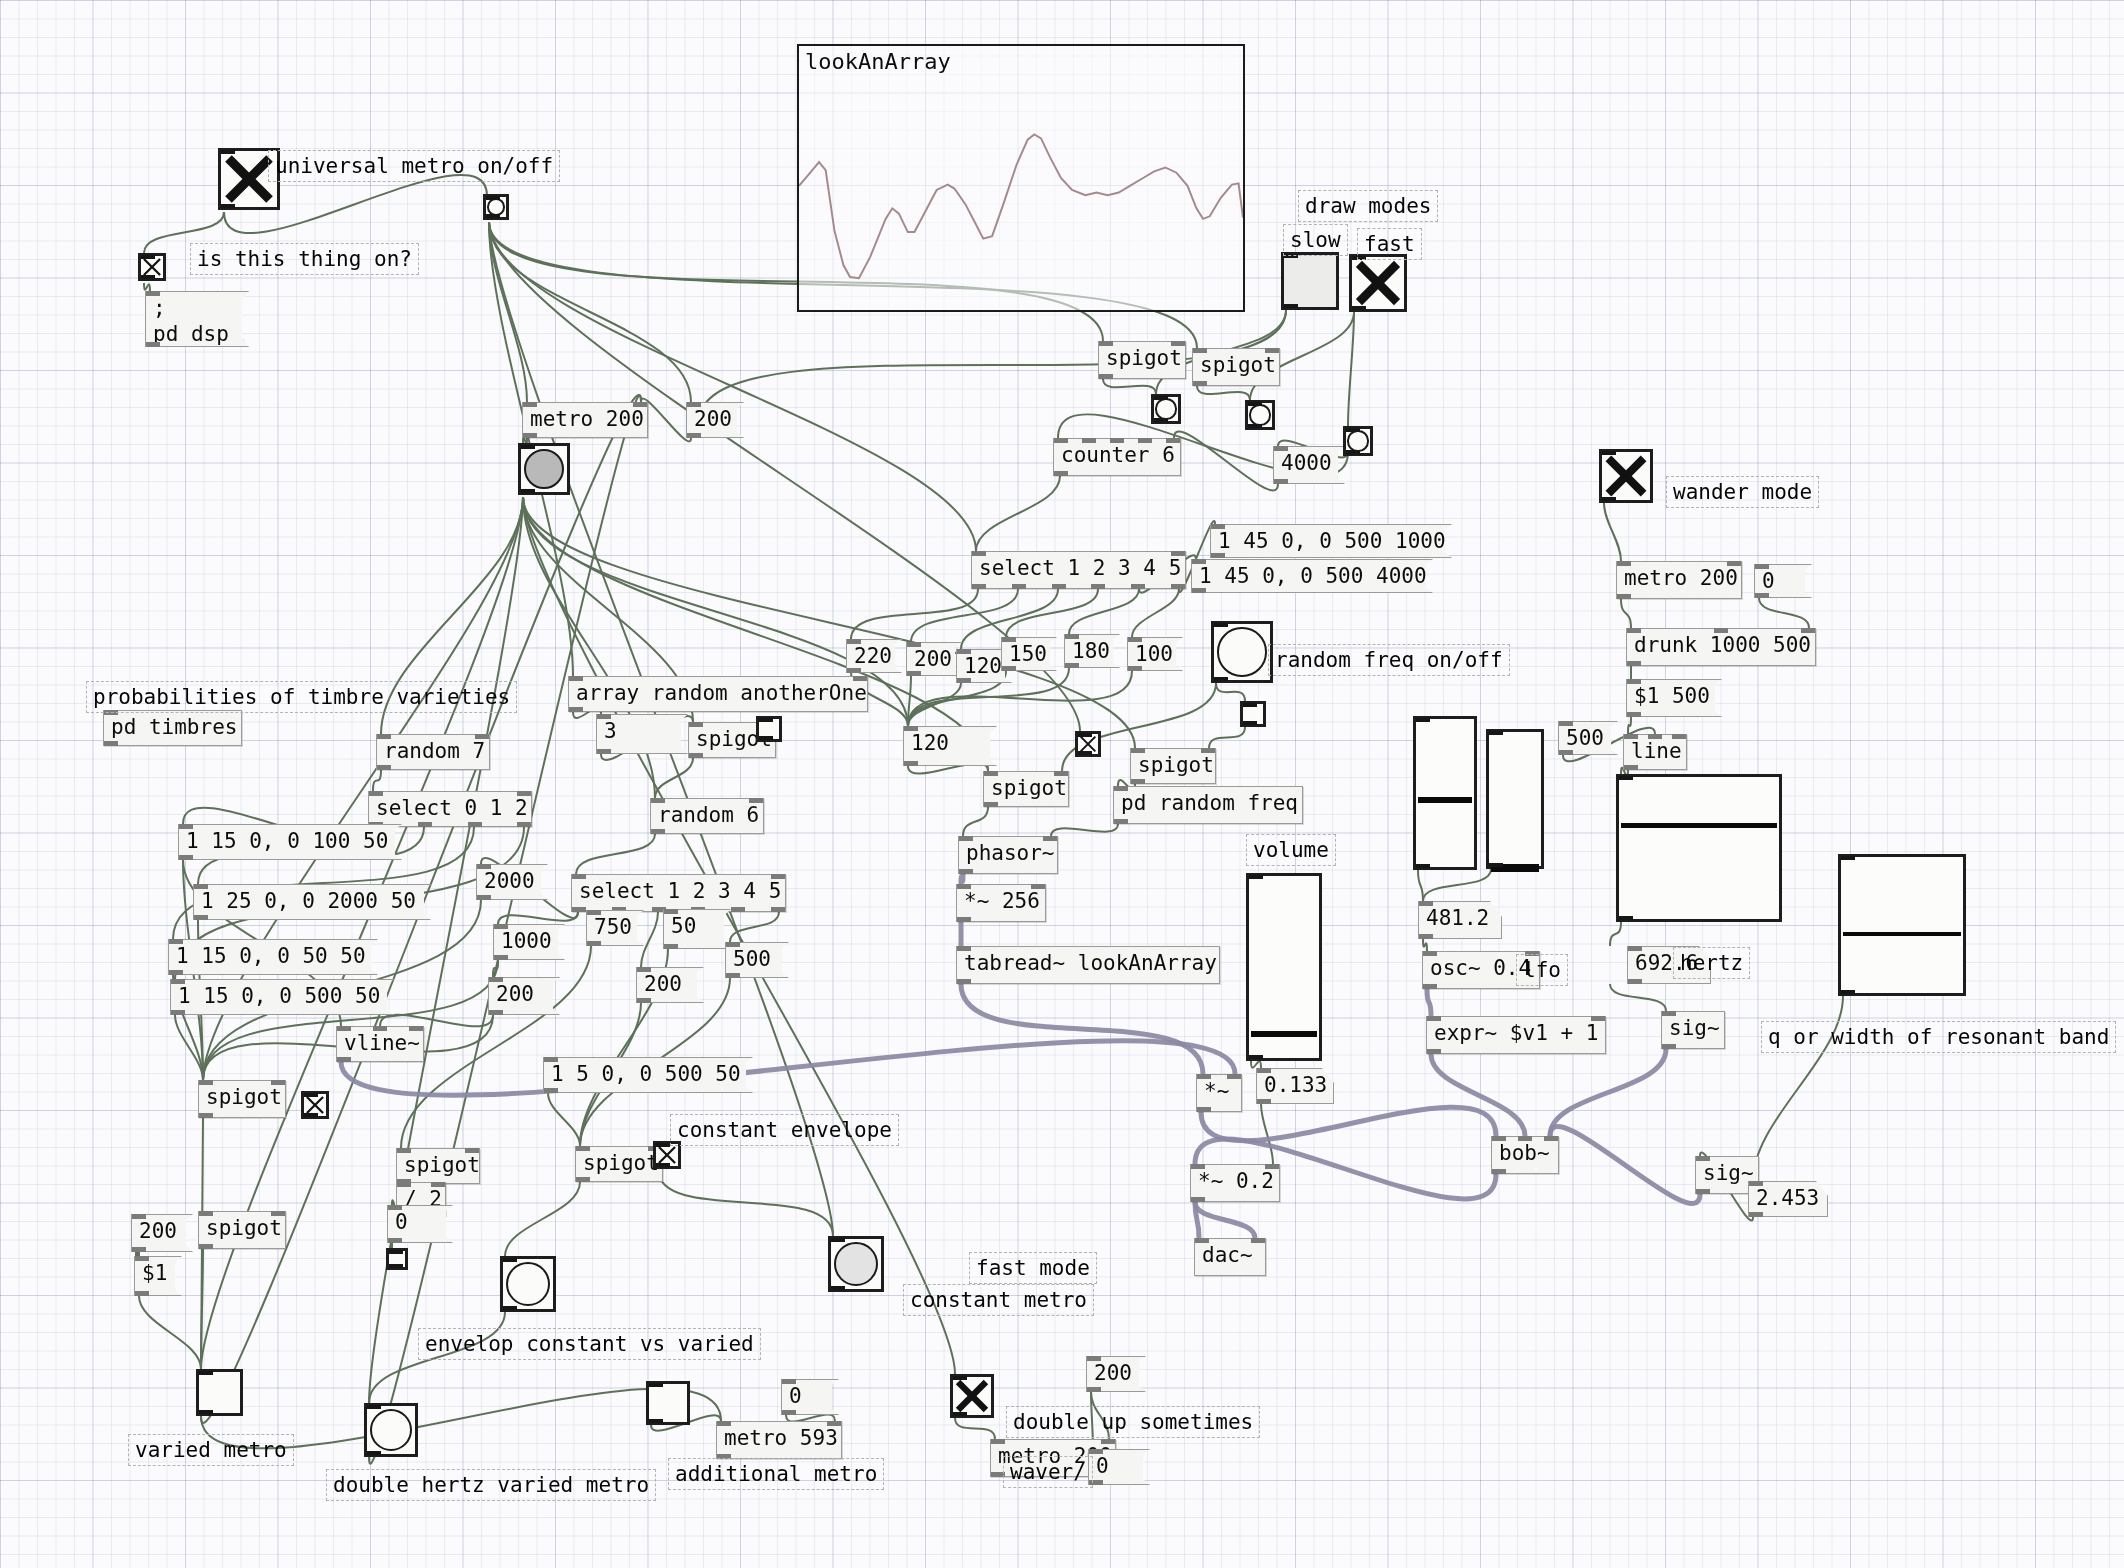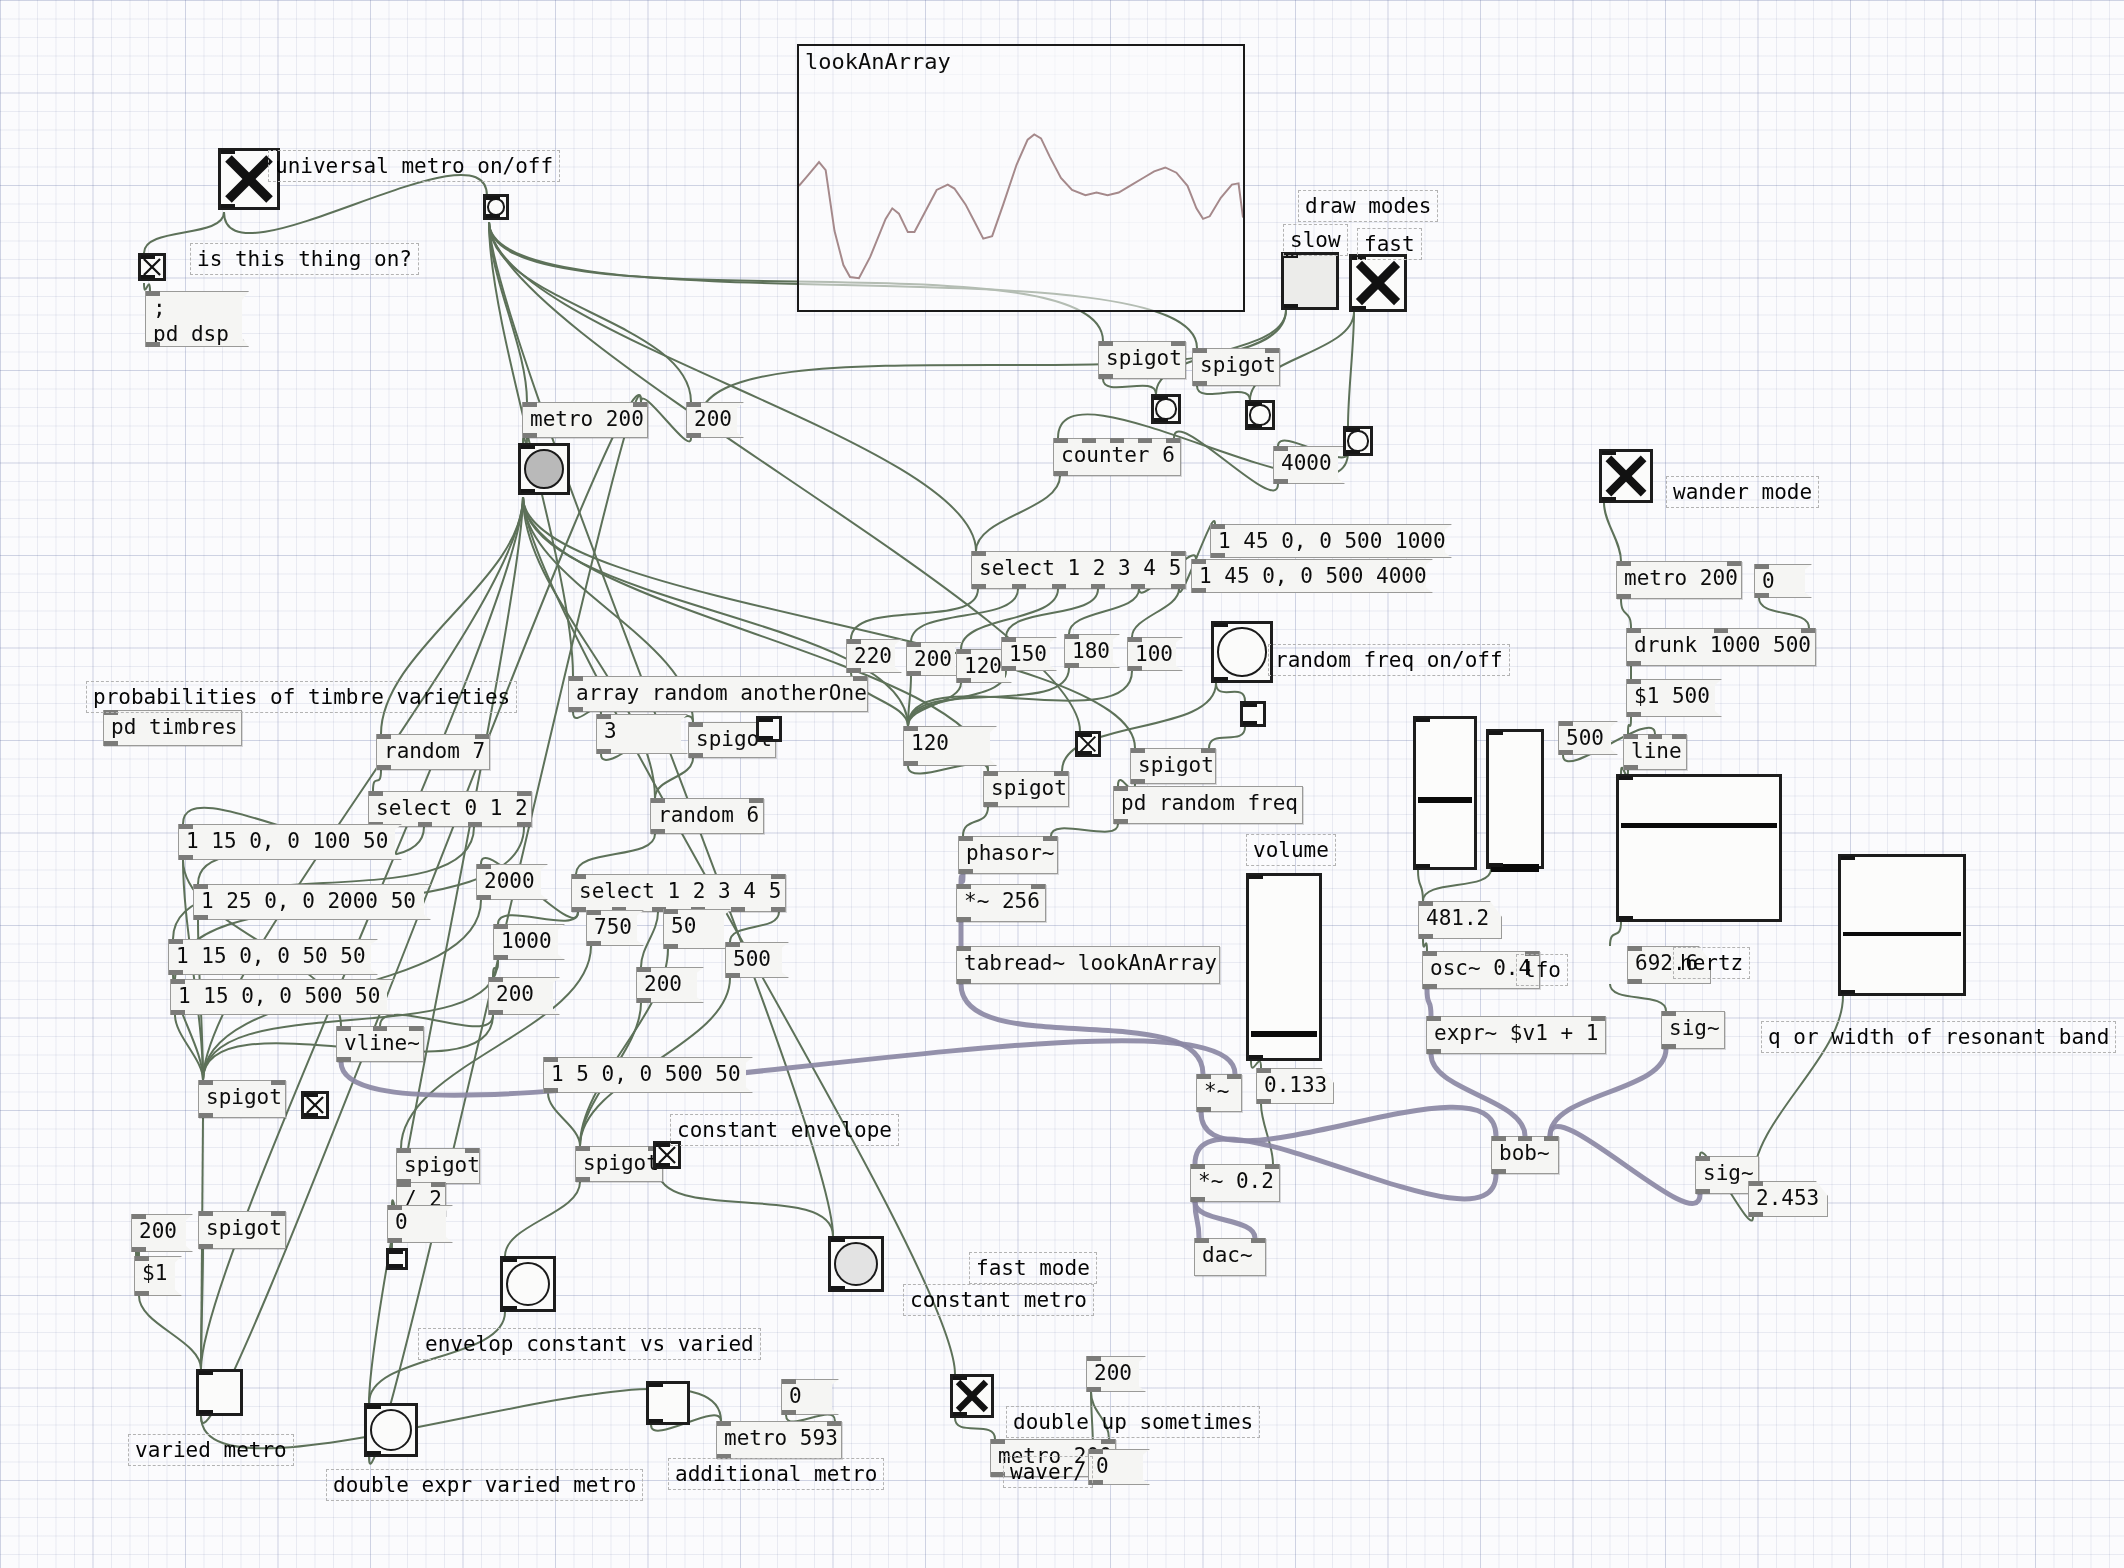--- a/index.html
+++ b/index.html
@@ -308,21 +308,21 @@
       <div class="node cmt" style="left: 1666px; top: 476px;">wander mode</div>
       <div class="node cmt" style="left: 1268px; top: 644px;">random freq on/off</div>
       <div class="node cmt" style="left: 86px; top: 681px;">probabilities of timbre varieties</div>
       <div class="node cmt" style="left: 1516px; top: 954px;">lfo</div>
       <div class="node cmt" style="left: 1673px; top: 947px;">hertz</div>
       <div class="node cmt" style="left: 1246px; top: 834px;">volume</div>
       <div class="node cmt" style="left: 1761px; top: 1021px;">q or width of resonant band</div>
       <div class="node cmt" style="left: 670px; top: 1114px;">constant envelope</div>
       <div class="node cmt" style="left: 418px; top: 1328px;">envelop constant vs varied</div>
       <div class="node cmt" style="left: 128px; top: 1434px; text-align: center;">varied metro</div>
-      <div class="node cmt" style="left: 326px; top: 1469px;">double expr varied metro</div>
+      <div class="node cmt" style="left: 326px; top: 1469px;">double hertz varied metro</div>
       <div class="node cmt" style="left: 668px; top: 1458px;">additional metro</div>
       <div class="node cmt" style="left: 938px; top: 1252px; margin-left: 31px;">fast mode</div>
       <div class="node cmt" style="left: 903px; top: 1284px;">constant metro</div>
       <div class="node cmt" style="left: 1003px; top: 1456px;">waver/</div>
       <div class="node cmt" style="left: 1006px; top: 1406px;">double up sometimes</div>
     </div>
 
   <div class="node graph" style="left:797px;top:44px;width:448px;height:268px;">
     <svg viewBox="0 0 448 268" preserveAspectRatio="none">
       <polyline id="laa-line" fill="none" stroke="#a5898b" stroke-width="2" points="0.0,142.0 9.0,131.3 20.2,117.9 26.9,126.0 35.8,187.6 44.8,222.4 51.5,234.5 60.5,235.8 71.7,214.4 87.4,175.5 94.1,164.8 100.8,170.2 109.8,188.9 116.5,188.9 127.7,167.5 138.9,146.1 150.1,140.7 156.8,144.7 168.0,160.8 177.0,178.2 185.9,195.6 194.9,193.0 206.1,160.8 219.5,120.6 230.7,95.1 237.4,89.8 244.2,93.8 253.1,112.6 264.3,134.0 275.5,146.1 289.0,151.4 300.2,148.7 311.4,151.4 322.6,148.7 336.0,140.7 347.2,134.0 358.4,127.3 369.6,123.3 380.8,128.6 392.0,142.0 401.0,164.8 407.7,175.5 414.4,172.9 425.6,154.1 436.8,140.7 443.5,139.4 448.0,174.2"></polyline>

